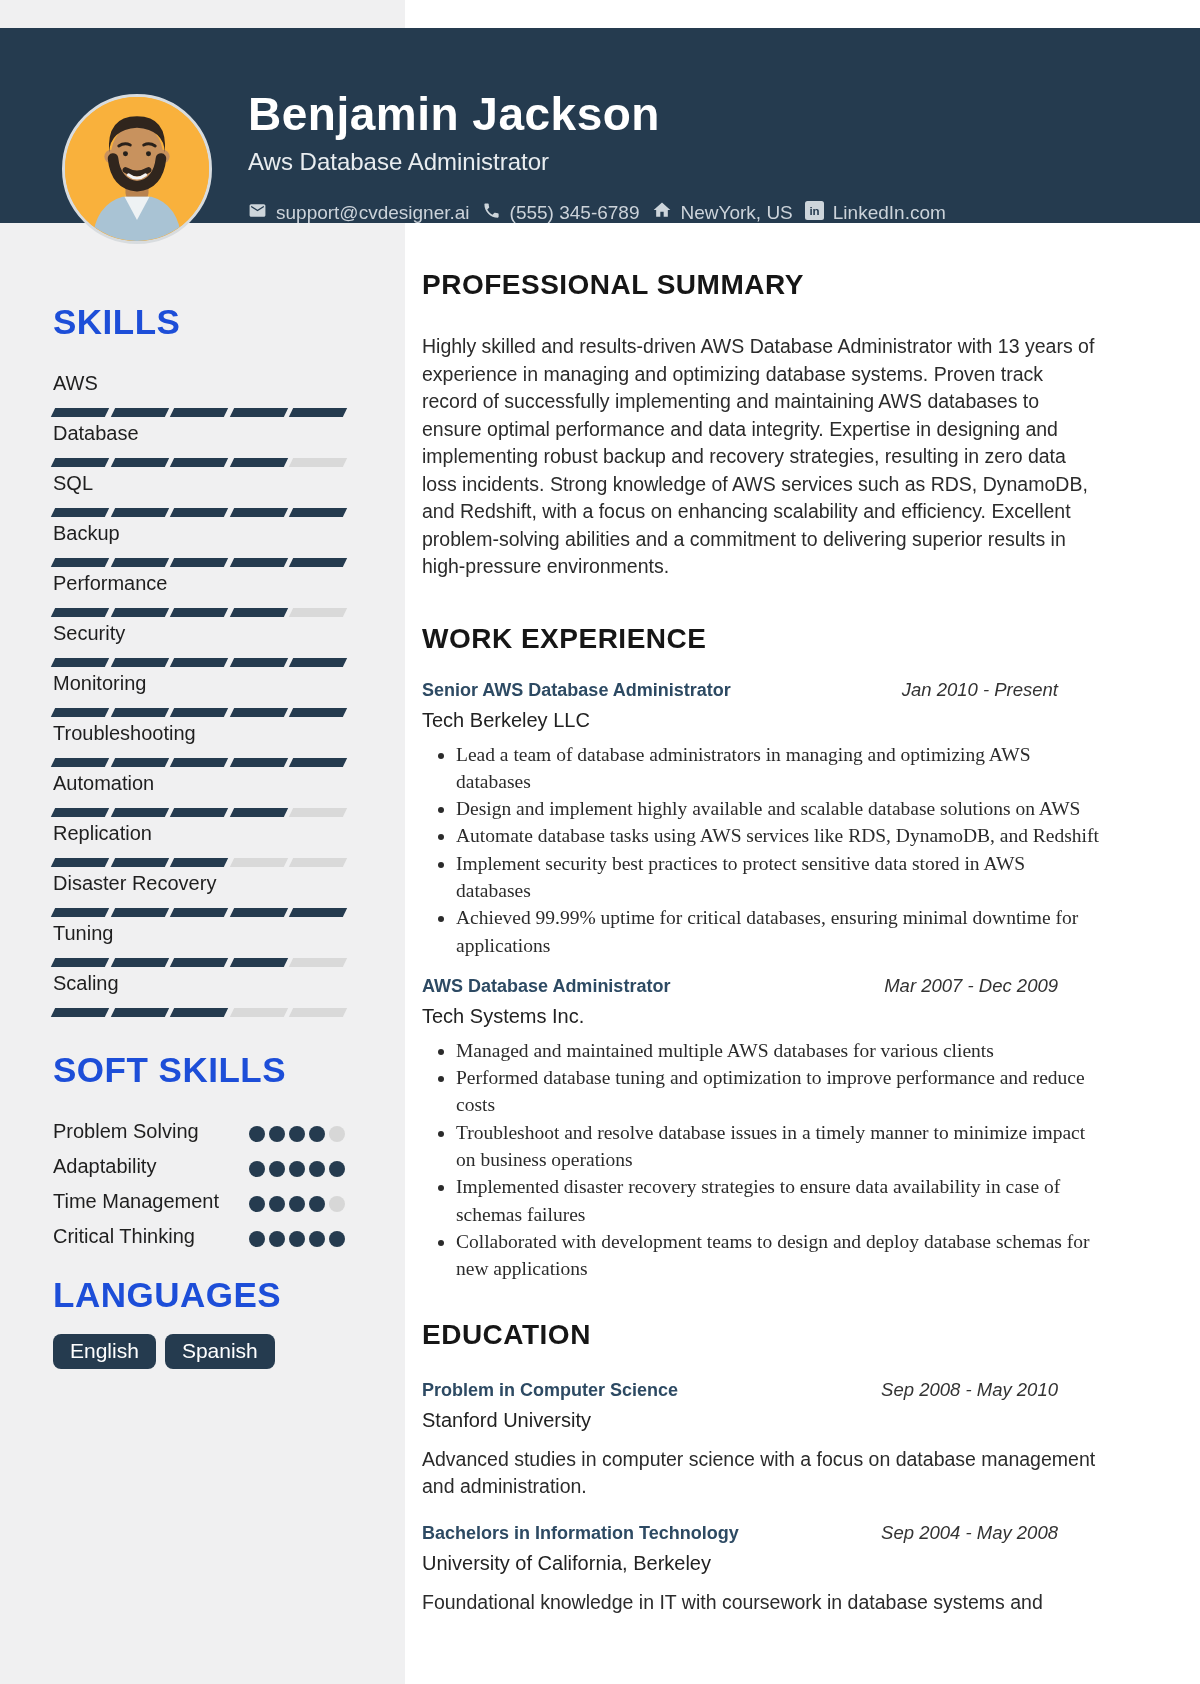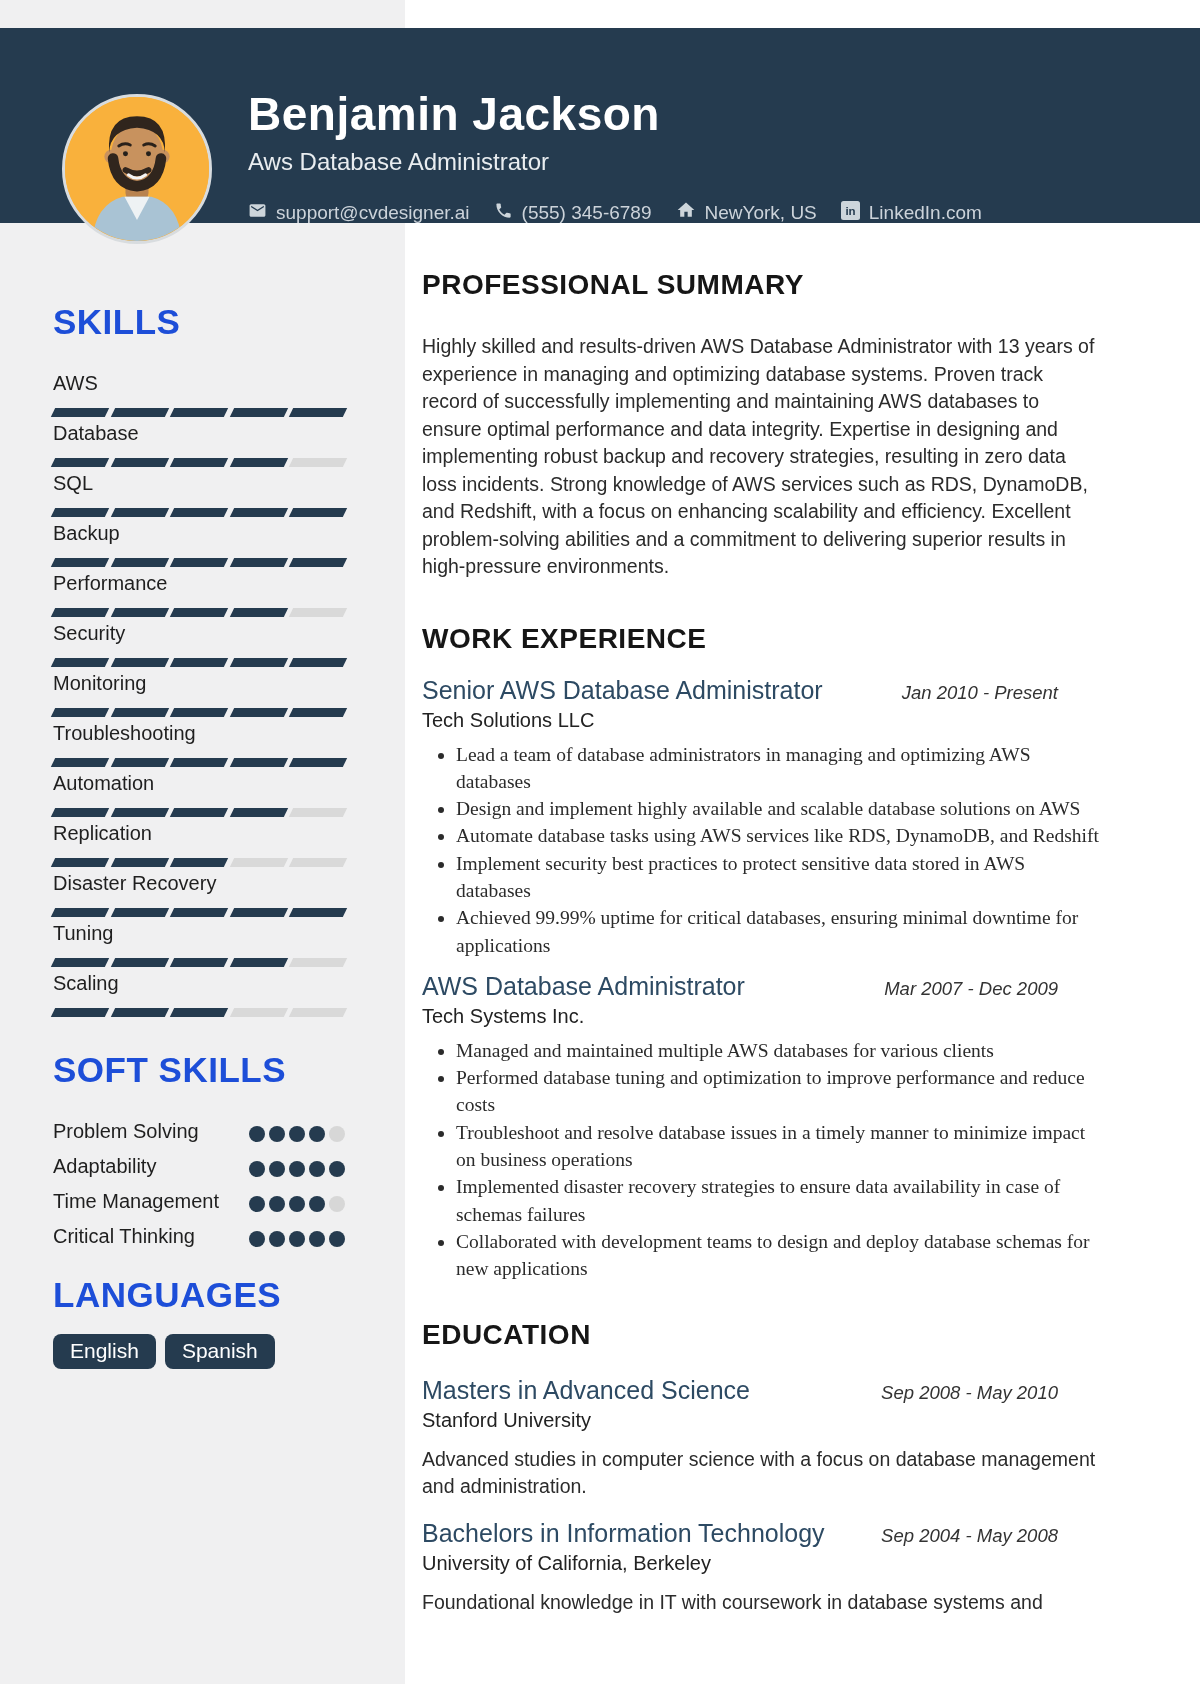--- a/index.html
+++ b/index.html
@@ -14,21 +14,21 @@
   .page{position:relative;width:1200px;height:1684px;background:#fff;overflow:hidden;}
   .sidebar-bg{position:absolute;left:0;top:0;width:405px;height:1684px;background:var(--sidebar-bg);}
   
   .header{position:absolute;left:0;top:28px;width:1200px;height:195px;background:var(--navy);}
   .avatar{position:absolute;left:62px;top:66px;width:150px;height:150px;border-radius:50%;
           border:3px solid #d8dcdf;overflow:hidden;background:var(--photo-bg);}
   .avatar svg{display:block;width:100%;height:100%;}
   .header-text{position:absolute;left:248px;top:60px;width:900px;}
   .name{margin:0;font-size:46px;line-height:52px;font-weight:700;color:#ffffff;letter-spacing:.5px;}
   .role{margin-top:8px;font-size:24px;line-height:28px;color:#e9edf0;font-weight:400;}
-  .contact-row{display:flex;align-items:center;gap:24px;margin-top:24px;
+  .contact-row{display:flex;align-items:center;gap:12px;margin-top:24px;
                font-size:19px;color:var(--contact-text);}
   .contact-item{display:flex;align-items:center;gap:9px;white-space:nowrap;}
   .contact-item svg{flex:0 0 auto;}
   
   .sidebar{position:absolute;left:53px;top:237px;width:292px;}
   .side-heading{font-size:35px;line-height:30px;font-weight:700;color:#1d4ed8;letter-spacing:.5px;}
   .h-skills{margin-top:70px;}
   .skills-list{margin-top:33px;}
   .skill-row{margin-bottom:3px;}
   .skill-name{font-size:20px;line-height:26px;color:#1f1f1f;}
@@ -50,21 +50,21 @@
         padding:6px 17px 8px;border-radius:8px;}
   
   .main{position:absolute;left:422px;top:237px;width:680px;}
   .main-heading{font-size:28px;line-height:32px;font-weight:700;color:#161616;letter-spacing:.5px;}
   .h-summary{margin-top:32px;}
   .summary{margin-top:32px;font-size:19.5px;line-height:27.5px;color:var(--body-text);}
   .h-work{margin-top:42px;}
   .entry{margin-top:22px;}
   .entry+.entry{margin-top:14px;}
   .entry-head{display:flex;justify-content:space-between;align-items:baseline;}
-  .entry-title{margin:0;font-size:25px;line-height:27px;font-weight:400;color:var(--title-blue);}
+  .entry-title{margin:0;font-size:18px;line-height:27px;font-weight:700;color:var(--title-blue);}
   .entry-date{font-size:18.5px;font-style:italic;color:#333;padding-right:44px;white-space:nowrap;}
   .entry-company{font-size:20px;line-height:26px;color:#222;margin-top:3px;}
   .bullets{margin:8px 0 0;padding-left:34px;}
   .bullets li{font-size:19.5px;line-height:27.3px;color:var(--body-text);font-family:Liberation Serif, serif;}
   .h-edu{margin-top:36px;}
   .edu-entry{margin-top:26px;}
   .edu-entry+.edu-entry{margin-top:2px;}
   .edu-desc{margin-top:13px;font-size:19.5px;line-height:27.5px;color:var(--body-text);}
 </style>
 </head>
@@ -316,21 +316,21 @@
     <div class="main-heading h-summary">PROFESSIONAL SUMMARY</div>
     <p class="summary">Highly skilled and results-driven AWS Database Administrator with 13 years of experience in managing and optimizing database systems. Proven track record of successfully implementing and maintaining AWS databases to ensure optimal performance and data integrity. Expertise in designing and implementing robust backup and recovery strategies, resulting in zero data loss incidents. Strong knowledge of AWS services such as RDS, DynamoDB, and Redshift, with a focus on enhancing scalability and efficiency. Excellent problem-solving abilities and a commitment to delivering superior results in high-pressure environments.</p>
 
     <div class="main-heading h-work">WORK EXPERIENCE</div>
     <div id="jobs">
         <section class="entry">
           <div class="entry-head">
             <h3 class="entry-title">Senior AWS Database Administrator</h3>
             <span class="entry-date">Jan 2010 - Present</span>
           </div>
-          <div class="entry-company">Tech Solutions LLC</div>
+          <div class="entry-company">Tech Berkeley LLC</div>
           <ul class="bullets">
             <li>Lead a team of database administrators in managing and optimizing AWS databases</li>
             <li>Design and implement highly available and scalable database solutions on AWS</li>
             <li>Automate database tasks using AWS services like RDS, DynamoDB, and Redshift</li>
             <li>Implement security best practices to protect sensitive data stored in AWS databases</li>
             <li>Achieved 99.99% uptime for critical databases, ensuring minimal downtime for applications</li>
           </ul>
         </section>
         <section class="entry">
           <div class="entry-head">
@@ -345,21 +345,21 @@
             <li>Implemented disaster recovery strategies to ensure data availability in case of schemas failures</li>
             <li>Collaborated with development teams to design and deploy database schemas for new applications</li>
           </ul>
         </section>
       </div>
 
     <div class="main-heading h-edu">EDUCATION</div>
     <div id="education">
         <section class="entry edu-entry">
           <div class="entry-head">
-            <h3 class="entry-title">Masters in Advanced Science</h3>
+            <h3 class="entry-title">Problem in Computer Science</h3>
             <span class="entry-date">Sep 2008 - May 2010</span>
           </div>
           <div class="entry-company">Stanford University</div>
           <p class="edu-desc">Advanced studies in computer science with a focus on database management and administration.</p>
         </section>
         <section class="entry edu-entry">
           <div class="entry-head">
             <h3 class="entry-title">Bachelors in Information Technology</h3>
             <span class="entry-date">Sep 2004 - May 2008</span>
           </div>

